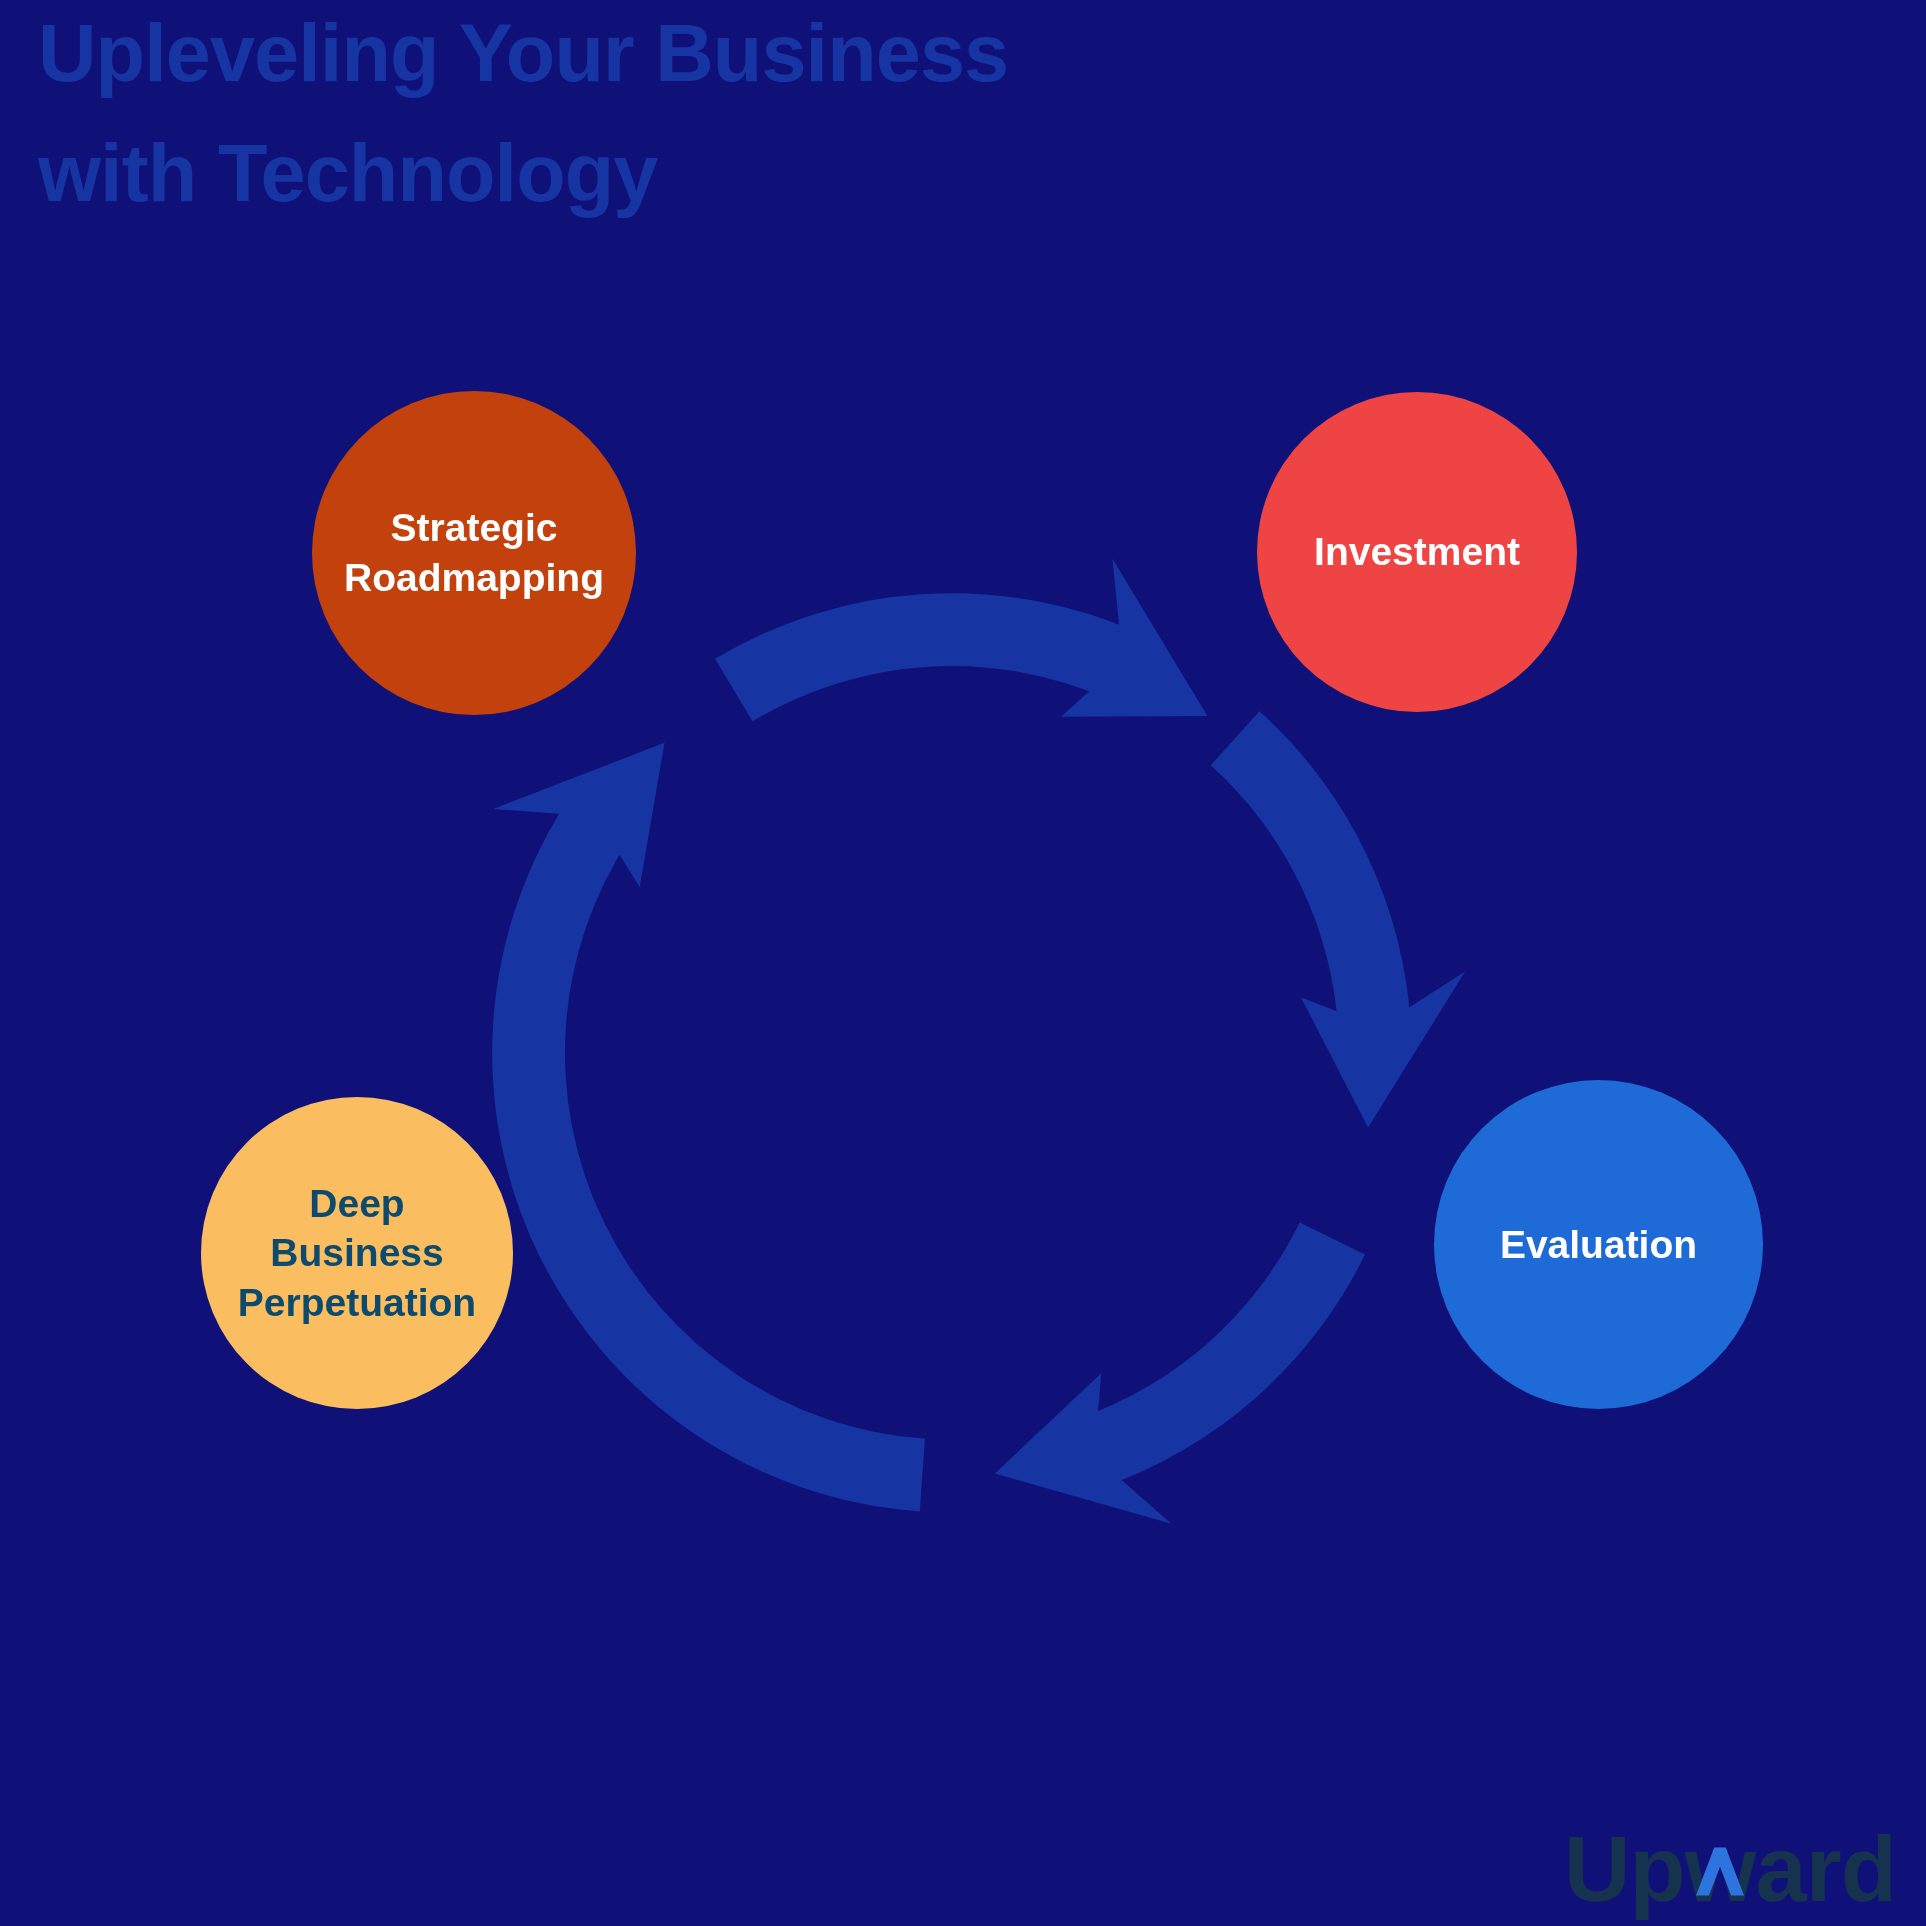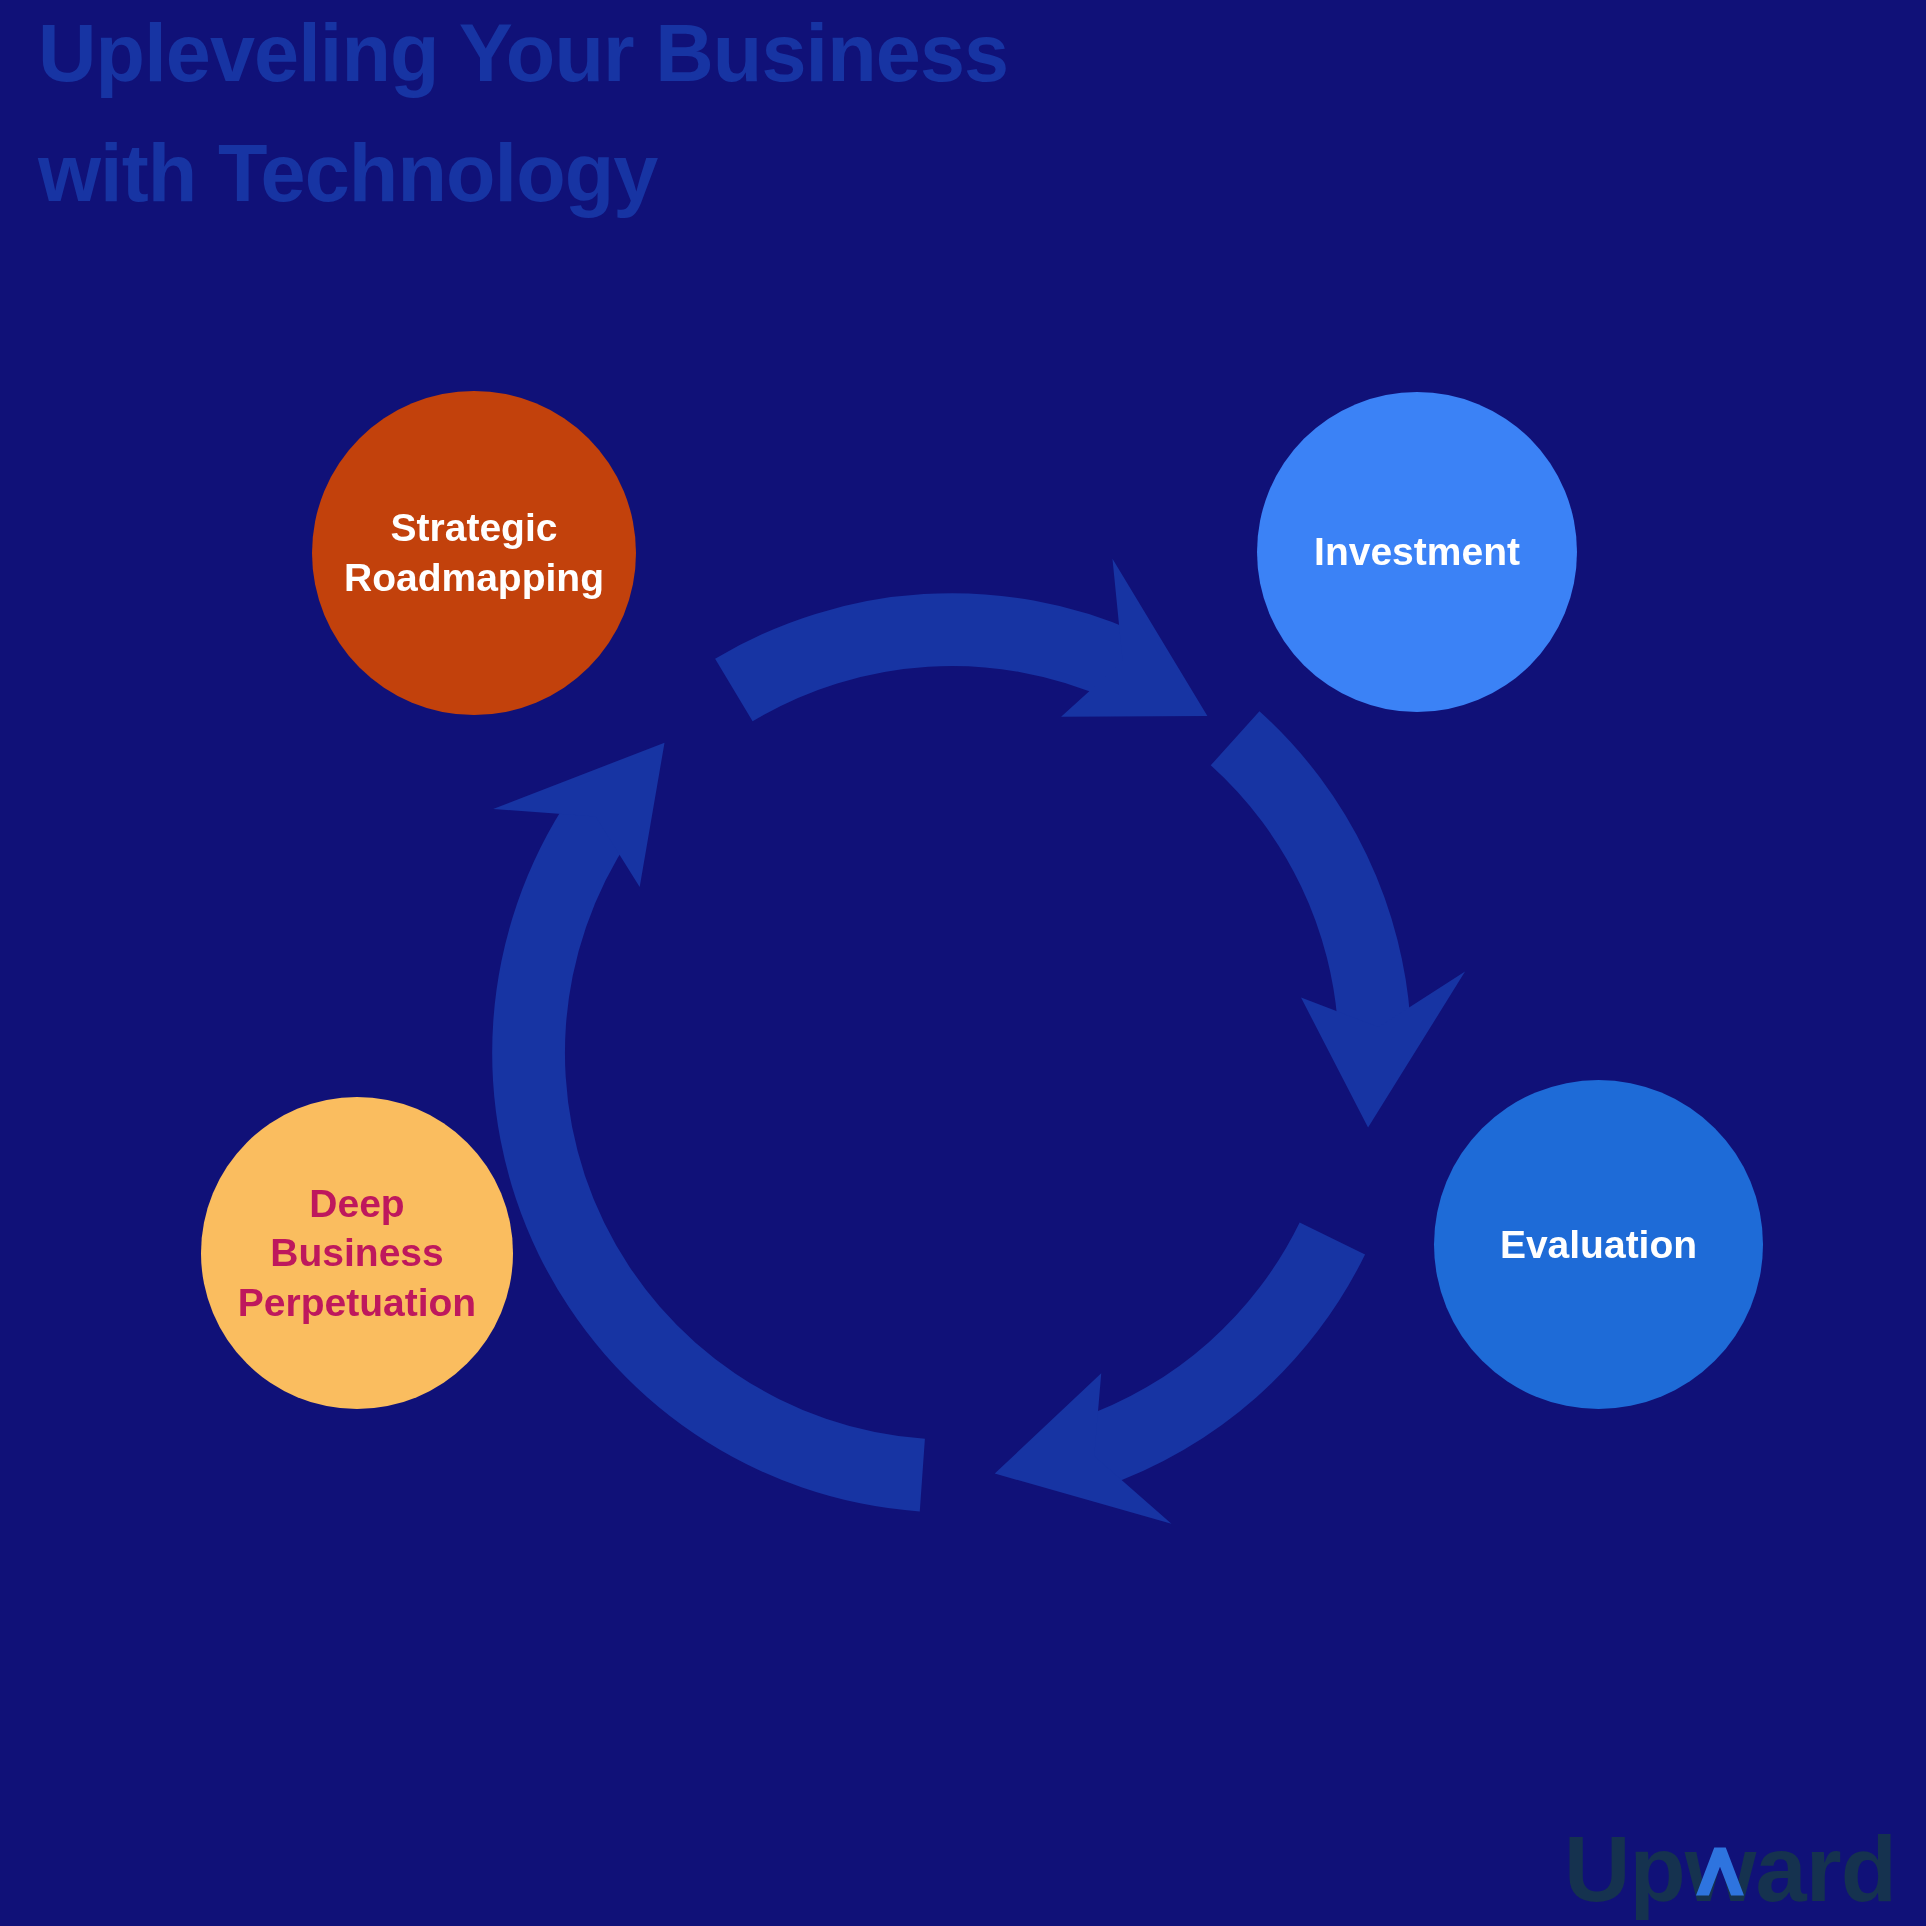--- a/index.html
+++ b/index.html
@@ -105,35 +105,35 @@
       <path d="M 576.1 945 L 776.3 867.7 L 747.3 1036.1 L 695.8 954 Z" fill="#1734A3"></path>
     </svg>
 
   <div class="node node-strategic-roadmapping" style="background-color: #c2410c;">
     <div class="node-label" style="color: rgb(255, 255, 255);">
       <span>Strategic</span>
       <span>Roadmapping</span>
     </div>
   </div>
 
-  <div class="node node-investment" style="background-color: #3b82f6;">
+  <div class="node node-investment" style="background-color: #ef4444;">
     <div class="node-label" style="color: rgb(255, 255, 255);">
       <span>Investment</span>
     </div>
   </div>
 
   <div class="node node-evaluation" style="background-color: rgb(30, 107, 215);">
     <div class="node-label" style="color: rgb(255, 255, 255);">
       <span>Evaluation</span>
     </div>
   </div>
 
 
   <div class="node node-deep-business-understanding" style="background-color: rgb(250, 189, 95);">
-    <div class="node-label" style="color: #be185d;">
+    <div class="node-label" style="color: #0c4a6e;">
       <span>Deep</span>
       <span>Business</span>
       <span>Perpetuation</span>
     </div>
   </div>
 
   <div class="logo" style="color: rgb(21, 50, 79);">
     <span>Up</span><span class="logo-w-wrap"><span>w</span><svg class="caret-icon" viewBox="0 0 100 100" aria-hidden="true">
           <path d="M0,100 L38,0 L62,0 L100,100 L73,100 L50,40 L27,100 Z" fill="#2E74DF"></path>
         </svg></span><span>ard</span>

